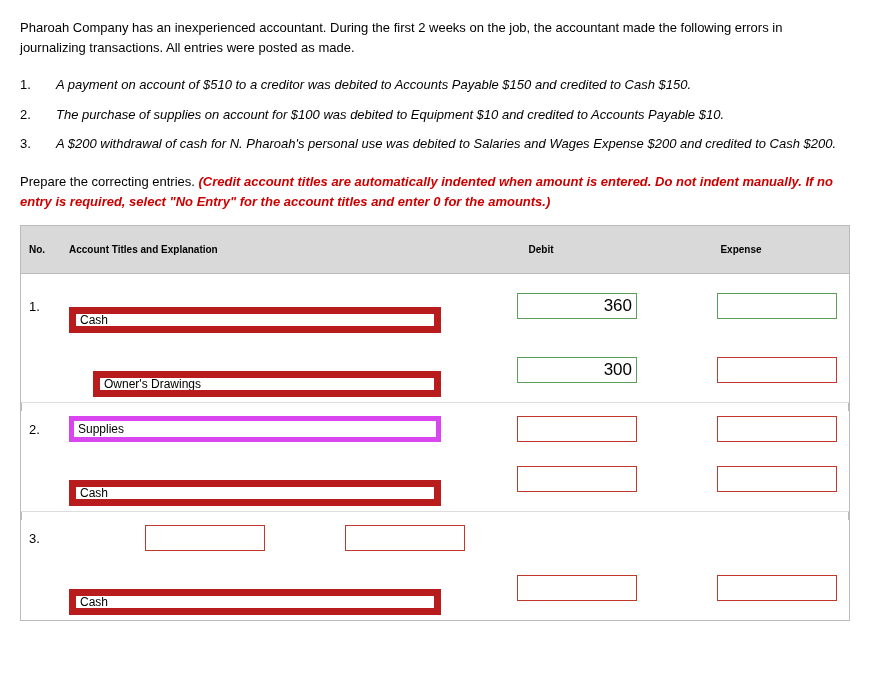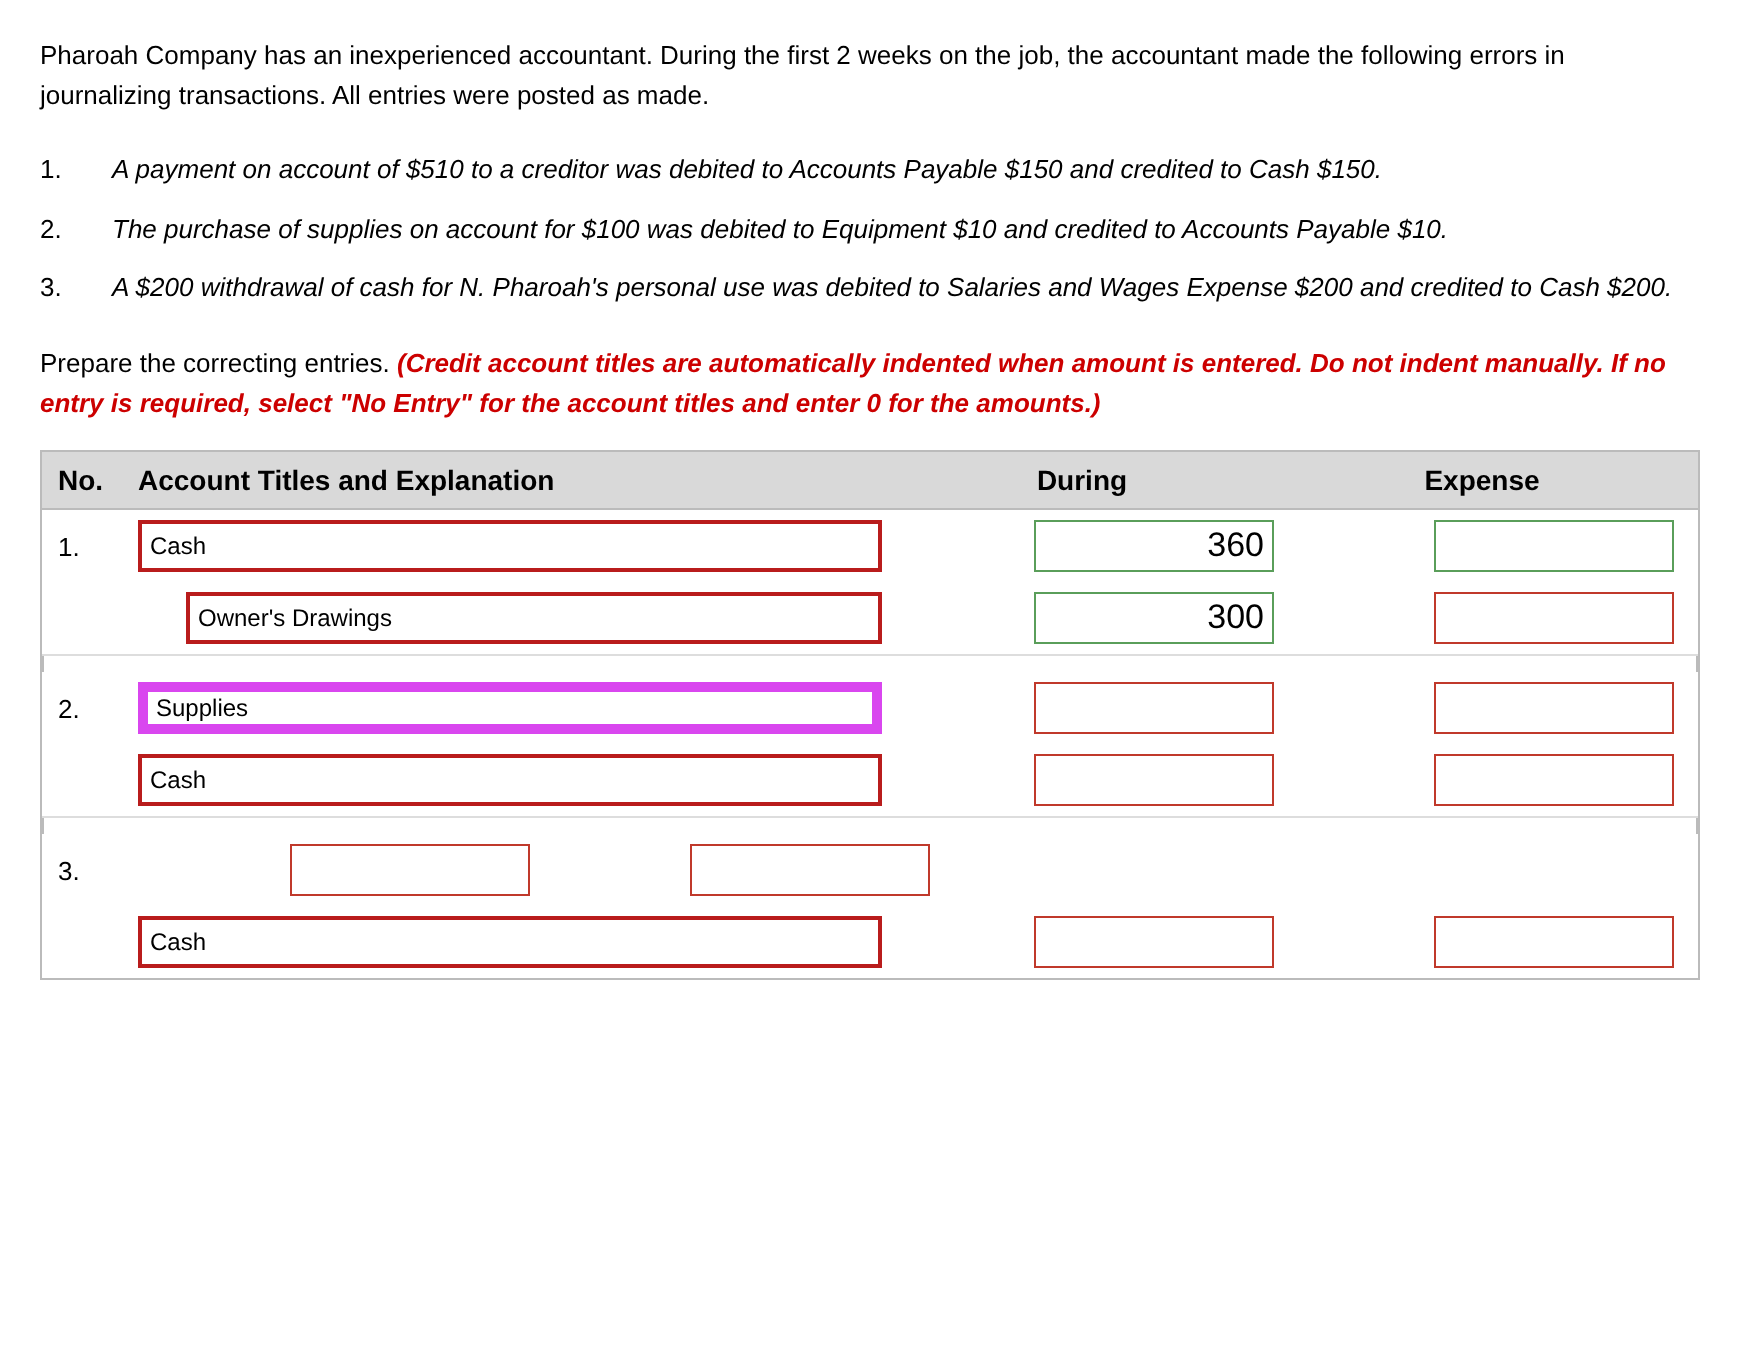--- a/index.html
+++ b/index.html
@@ -46,23 +46,23 @@
       font-weight: bold;
     }
     .table-section {
       width: 100%;
     }
     .table-header {
       display: flex;
       align-items: center;
       background: #d9d9d9;
       border: 1px solid #bbb;
-      padding: 6px 8px;
+      padding: 18px 8px;
       font-weight: bold;
-      font-size: 14px;
+      font-size: 10px;
     }
     .col-no { width: 40px; }
     .col-account { flex: 1; }
     .col-debit { width: 200px; text-align: center; }
     .col-credit { width: 200px; text-align: center; }
 
     .table-body {
       border-left: 1px solid #bbb;
       border-right: 1px solid #bbb;
       border-bottom: 1px solid #bbb;
@@ -86,21 +86,22 @@
     .field-input {
       width: 100%;
       height: 26px;
       border: 5px solid #d946ef;
       background: #fff;
       padding: 2px 4px;
       font-size: 12px;
       outline: none;
     }
     .field-input.green-border {
-      border: 2px solid #b91c1c;
+      border: 7px solid #b91c1c;
+      margin-top: 28px;
     }
     .debit-cell, .credit-cell {
       display: flex;
       align-items: center;
       justify-content: flex-end;
       padding-right: 4px;
       font-size: 13px;
     }
     .debit-cell input, .credit-cell input {
       width: 120px;
@@ -154,21 +155,21 @@
 </ul>
 
 <div class="instructions">
   <span>Prepare the correcting entries. </span><span class="red-italic">(Credit account titles are automatically indented when amount is entered. Do not indent manually. If no entry is required, select "No Entry" for the account titles and enter 0 for the amounts.)</span>
 </div>
 
 <div class="table-section">
   <div class="table-header">
     <div class="col-no">No.</div>
     <div class="col-account">Account Titles and Explanation</div>
-    <div class="col-debit">During</div>
+    <div class="col-debit">Debit</div>
     <div class="col-credit">Expense</div>
   </div>
   <div class="table-body">
 
     <div class="entry-group">
 
       <div class="entry-row">
         <div class="col-no">1.</div>
         <div class="col-account">
           <input type="text" class="field-input green-border" value="Cash" style="">

